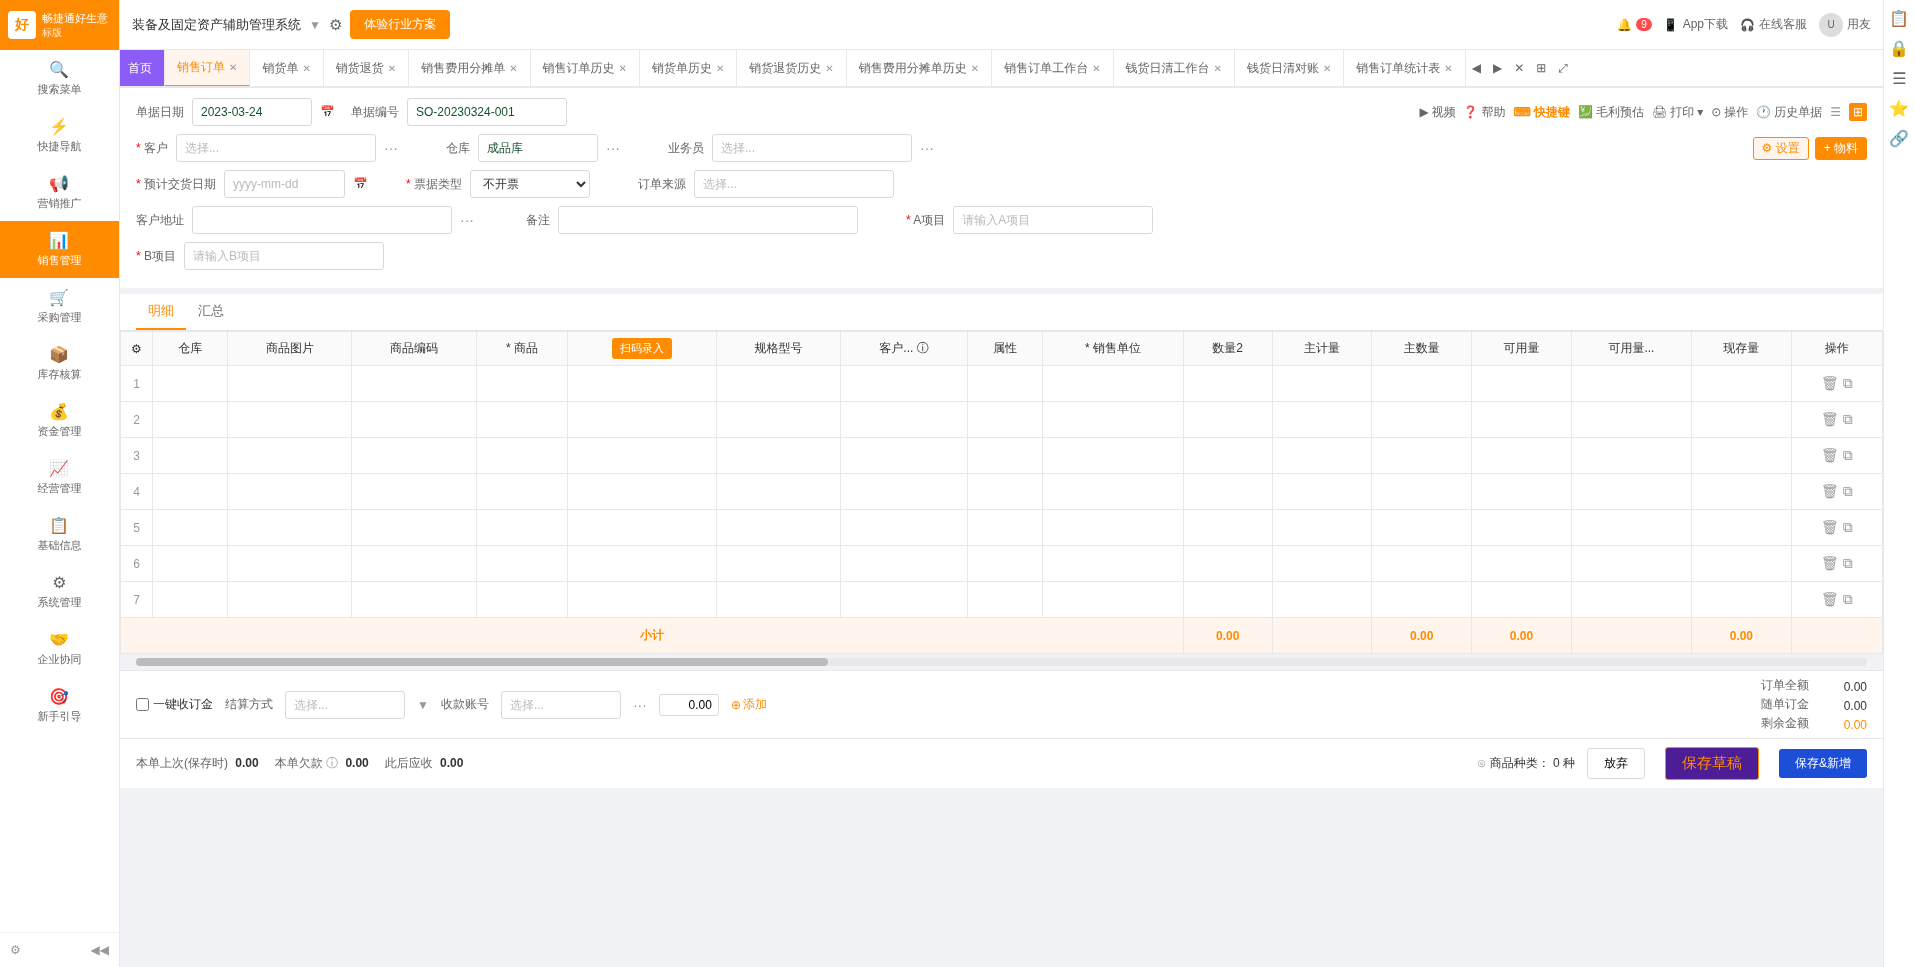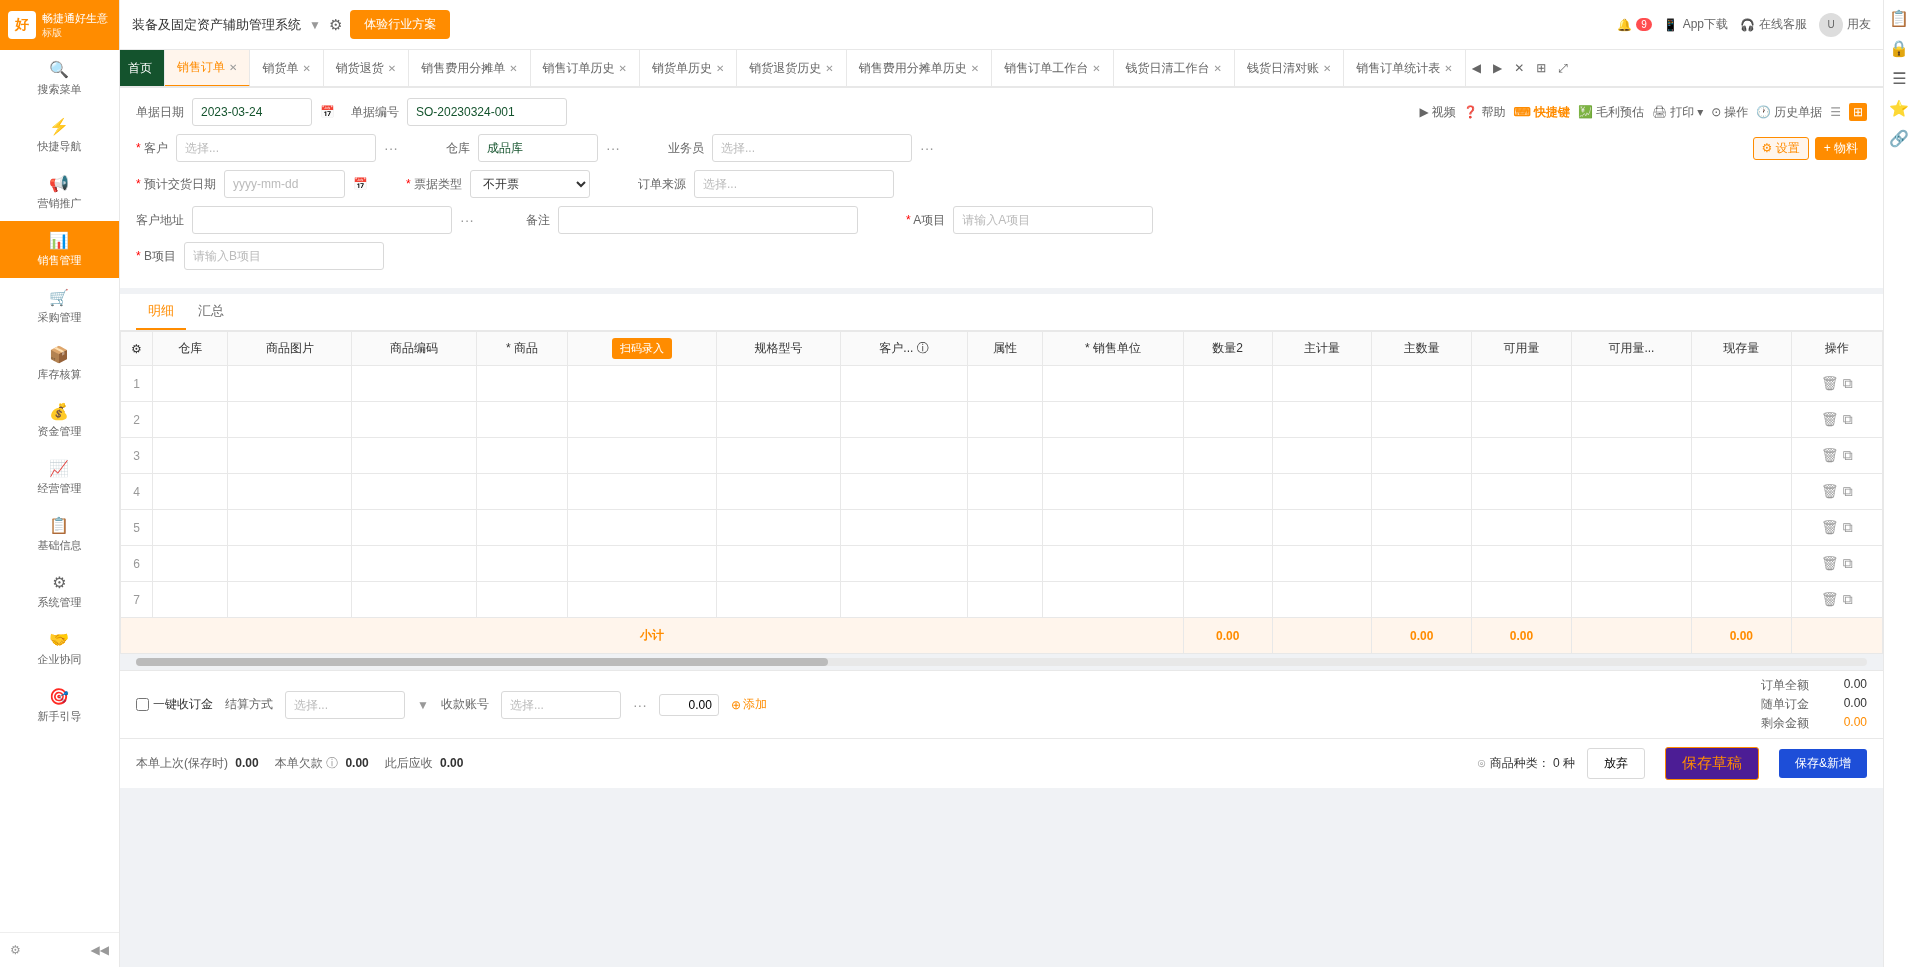--- a/index.html
+++ b/index.html
@@ -62,21 +62,21 @@
     .row-num { color: #999; }
     .scan-btn { background: #ff8c00; color: #fff; border: none; padding: 3px 8px; border-radius: 3px; cursor: pointer; font-size: 11px; }
     .subtotal-row td { background: #fff5ec; color: #ff8c00; font-weight: bold; }
     .subtotal-label { color: #333; }
     .action-icons { display: flex; gap: 4px; justify-content: center; }
     .action-icon { cursor: pointer; color: #999; font-size: 14px; }
 
     
     .bottom-bar { background: #fff; padding: 6px 16px; border-top: 1px solid #e8e8e8; display: flex; align-items: center; gap: 12px; }
     .bottom-right { margin-left: auto; display: flex; flex-direction: column; gap: 2px; align-items: flex-end; }
-    .summary-line { display: flex; gap: 8px; align-items: flex-start; font-size: 12px; }
+    .summary-line { display: flex; gap: 8px; align-items: flex-end; font-size: 12px; }
     .summary-label { color: #666; }
     .summary-value { color: #333; min-width: 50px; text-align: right; }
     .summary-value.orange { color: #ff8c00; }
 
     
     .footer-bar { background: #fff; padding: 8px 16px; border-top: 1px solid #e8e8e8; display: flex; align-items: center; gap: 8px; }
     .footer-info { display: flex; gap: 16px; font-size: 12px; color: #666; }
     .footer-info span b { color: #333; }
     .footer-right { margin-left: auto; display: flex; gap: 20px; align-items: center; }
     .btn-discard { border: 1px solid #d9d9d9; background: #fff; padding: 6px 16px; border-radius: 3px; cursor: pointer; font-size: 12px; }
@@ -88,21 +88,21 @@
     .right-icon { width: 28px; height: 28px; display: flex; align-items: center; justify-content: center; color: #666; cursor: pointer; font-size: 16px; }
     .right-icon.active { color: #ff8c00; }
 
     .checkbox-label { display: flex; align-items: center; gap: 4px; font-size: 12px; color: #333; }
     .add-btn { color: #ff8c00; cursor: pointer; font-size: 12px; display: flex; align-items: center; gap: 2px; }
     .amount-input { width: 60px; border: 1px solid #d9d9d9; border-radius: 3px; padding: 3px 6px; font-size: 12px; text-align: right; }
 
     .scroll-bar { height: 8px; background: #e8e8e8; border-radius: 4px; margin: 4px 16px; }
     .scroll-thumb { height: 8px; width: 40%; background: #bbb; border-radius: 4px; }
 
-    .home-tab { background: #14532d; color: #fff; padding-left: 8px; }
+    .home-tab { background: #8b5cf6; color: #fff; padding-left: 8px; }
   </style>
 </head>
 <body>
 
 <div class="sidebar">
   <div class="sidebar-logo">
     <div class="sidebar-logo-icon">好</div>
     <div class="sidebar-logo-text">
       <div>畅捷通好生意</div>
       <div style="font-size:10px; opacity:0.8;">标版</div>

